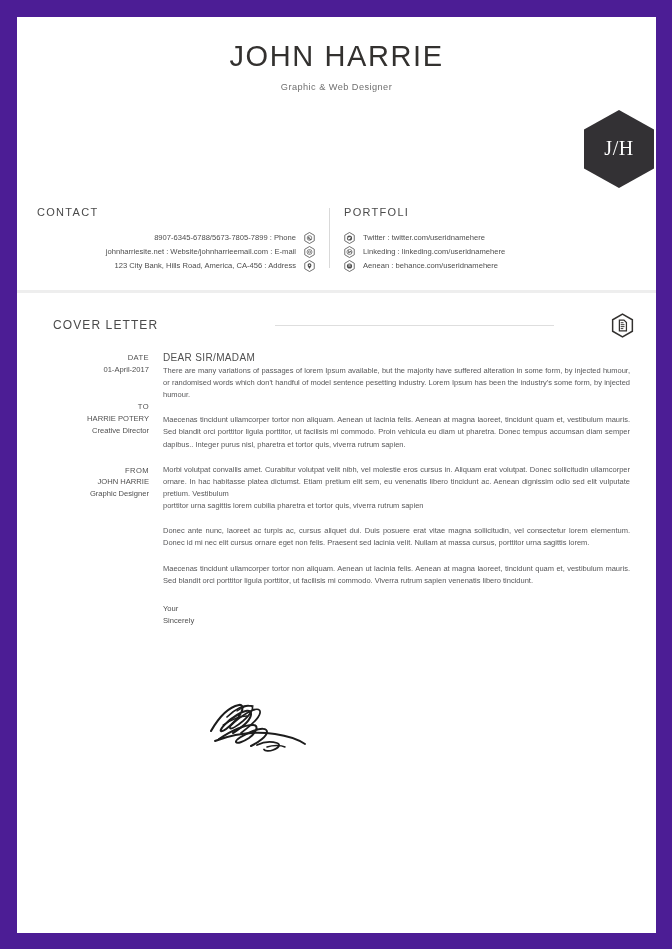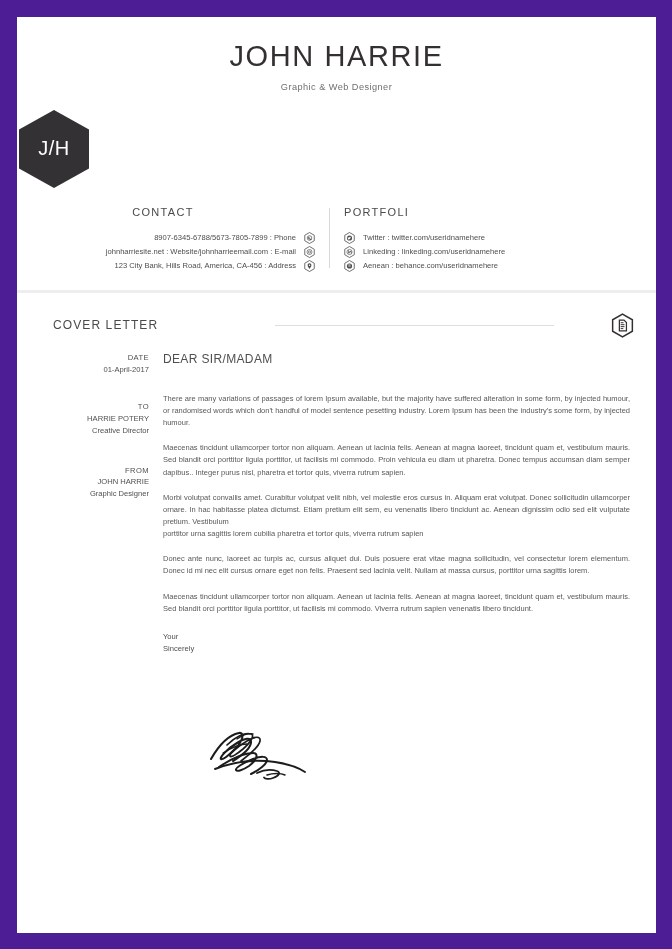--- a/index.html
+++ b/index.html
@@ -25,21 +25,21 @@
   .name {
     font-size: 29px; letter-spacing: 1.6px; color: #33312f;
     font-weight: 400; line-height: 1.1;
   }
   .role {
     font-size: 9.2px; color: #6f6f6f; letter-spacing: .45px;
     margin-top: 9px;
   }
 
   
-  .logo-wrap { display: flex; justify-content: flex-start; margin-top: 17px; }
+  .logo-wrap { display: flex; justify-content: flex-end; margin-top: 17px; font-family: Liberation Serif, serif; }
   .logo { position: relative; width: 74px; height: 80px; }
   .logo svg { display: block; }
   .logo-txt {
     position: absolute; inset: 0;
     display: flex; align-items: center; justify-content: center;
     color: #fff; font-size: 20px; letter-spacing: .5px;
   }
 
   
   .cp {
@@ -47,21 +47,21 @@
     padding: 0 22px 0 20px;
   }
   .cp-left { width: 292px; padding-right: 14px; }
   .cp-div { width: 1px; background: #d9d9d9; margin: 2px 0 6px 0; }
   .cp-right { flex: 1; padding-left: 14px; }
 
   .sec-h {
     font-size: 11px; color: #4a4a4a; letter-spacing: 1.3px;
     margin-bottom: 14px;
   }
-  .cp-left .sec-h { text-align: center; padding-right: 26px; }
+  .cp-left .sec-h { text-align: left; padding-right: 26px; }
 
   .crow {
     display: flex; align-items: center; justify-content: flex-end;
     gap: 8px; margin-bottom: 2px;
   }
   .crow .ctxt { font-size: 7.6px; color: #4d4d4d; white-space: nowrap; }
   .prow {
     display: flex; align-items: center; gap: 8px; margin-bottom: 2px;
   }
   .prow .ctxt { font-size: 7.6px; color: #4d4d4d; white-space: nowrap; }
@@ -85,22 +85,22 @@
   
   .letter { display: flex; margin-top: 14px; padding: 0 26px 0 28px; justify-content: center; }
   .meta { width: 118px; flex: 0 0 118px; text-align: right; padding-right: 14px; }
   .meta-block { margin-bottom: 26px; }
   .meta-block.b2 { margin-bottom: 28px; }
   .meta-k { font-size: 7.6px; color: #4f4f4f; letter-spacing: .4px; line-height: 1.55; }
   .meta-v { font-size: 7.6px; color: #4f4f4f; line-height: 1.55; }
 
   .body { flex: 1; }
   .salute {
-    font-size: 12px; color: #4f4f4f; letter-spacing: .35px;
-    margin-bottom: 27px;
+    font-size: 10px; color: #4f4f4f; letter-spacing: .35px;
+    margin-bottom: 2px;
   }
   .para {
     font-size: 7.5px; color: #58585a; line-height: 1.62;
     text-align: justify; margin-bottom: 13px;
   }
   .para.nj { text-align: left; }
   .close { font-size: 7.6px; color: #4f4f4f; line-height: 1.6; margin-top: 16px; }
 
   
   .sig { margin-top: 74px; padding-left: 180px; }

